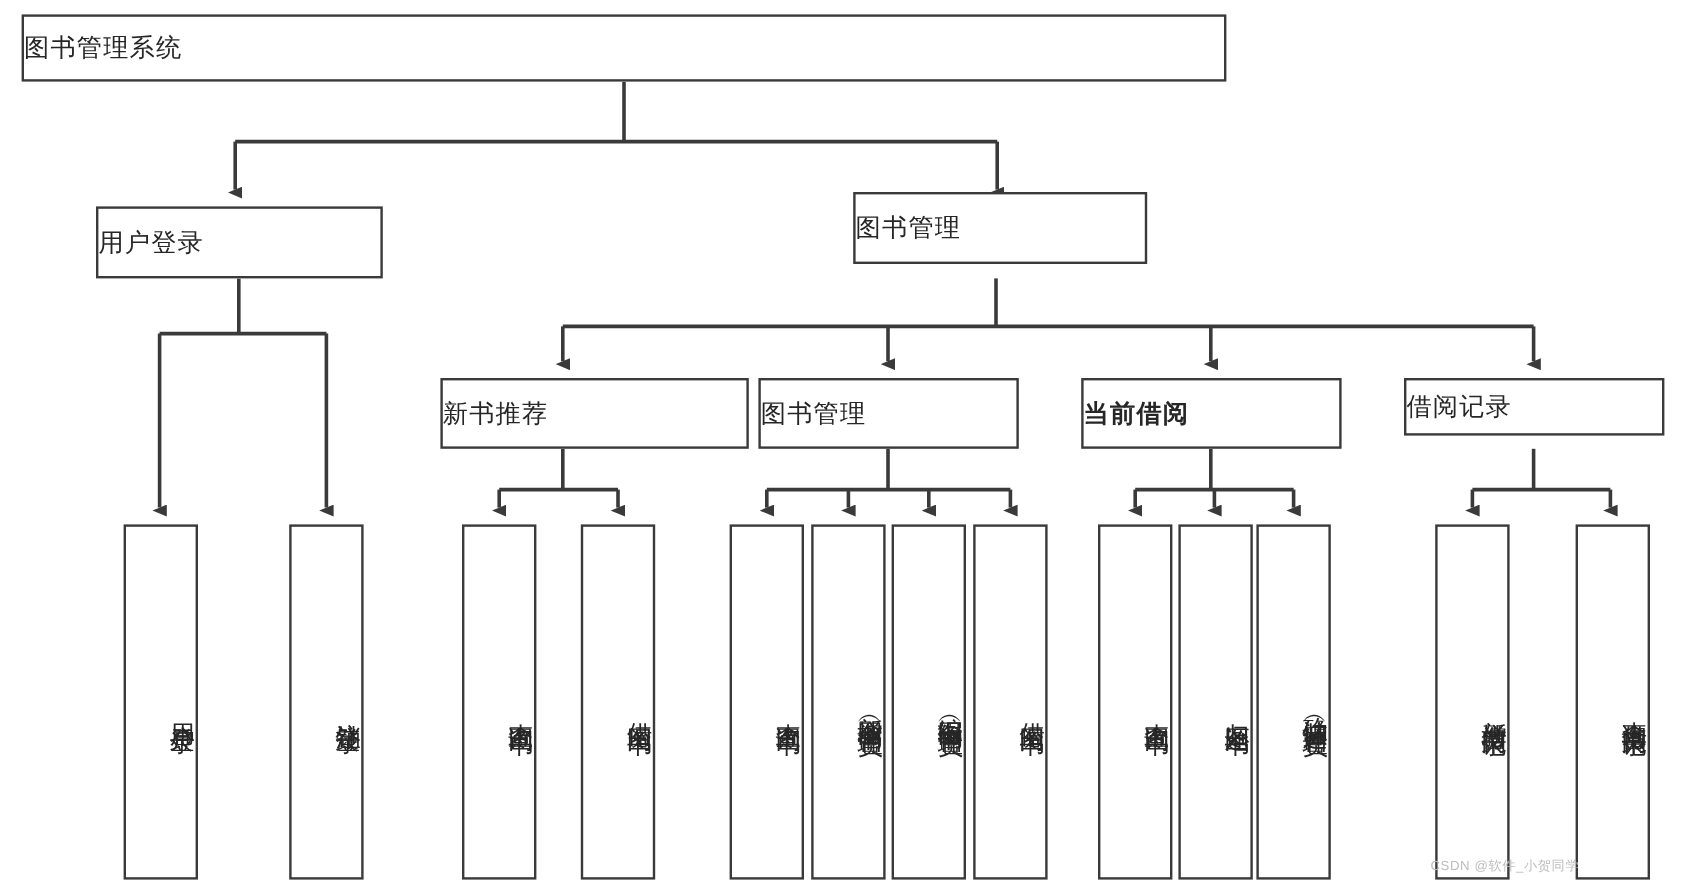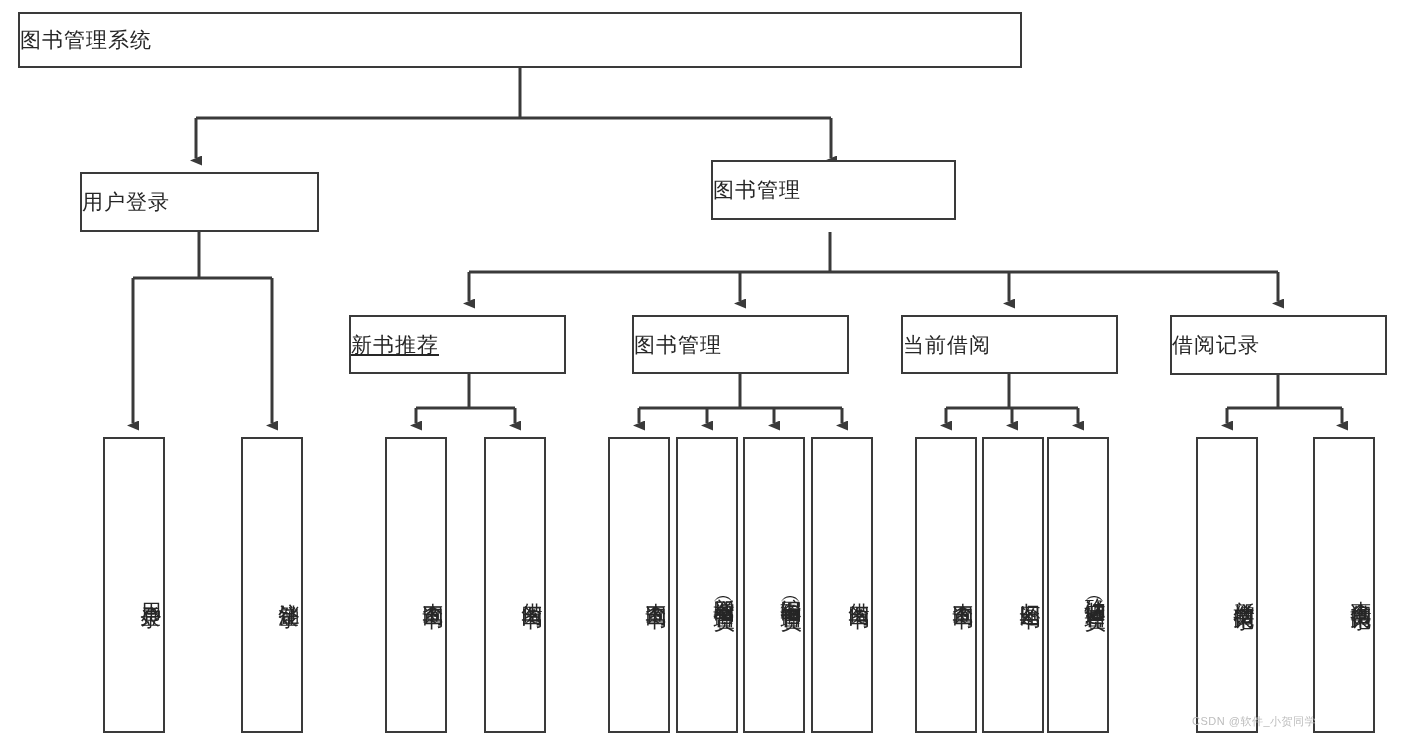--- a/index.html
+++ b/index.html
@@ -124,30 +124,30 @@
     <span class="lbl">图书管理系统</span>
   </div>
 
   <div class="node hbox" style="left: 80px; top: 172px; width: 239px; height: 60px;">
     <span class="lbl">用户登录</span>
   </div>
   <div class="node hbox" style="left: 711px; top: 160px; width: 245px; height: 60px;">
     <span class="lbl">图书管理</span>
   </div>
 
-  <div class="node hbox" style="left: 349px; top: 315px; width: 217px; height: 59px; text-decoration: underline;">
+  <div class="node hbox" style="left: 367px; top: 315px; width: 257px; height: 59px;">
     <span class="lbl">新书推荐</span>
   </div>
   <div class="node hbox" style="left: 632px; top: 315px; width: 217px; height: 59px;">
     <span class="lbl">图书管理</span>
   </div>
-  <div class="node hbox" style="left: 901px; top: 315px; width: 217px; height: 59px;">
+  <div class="node hbox" style="left: 901px; top: 315px; width: 217px; height: 59px; font-weight: bold;">
     <span class="lbl">当前借阅</span>
   </div>
-  <div class="node hbox" style="left: 1170px; top: 315px; width: 217px; height: 60px;">
+  <div class="node hbox" style="left: 1170px; top: 315px; width: 217px; height: 48px;">
     <span class="lbl">借阅记录</span>
   </div>
 
   <div class="node vbox" style="left: 103px; top: 437px; width: 62px; height: 296px;">
     <span class="lbl">用户登录</span>
   </div>
   <div class="node vbox" style="left: 241px; top: 437px; width: 62px; height: 296px;">
     <span class="lbl">注销登录</span>
   </div>
   <div class="node vbox" style="left: 385px; top: 437px; width: 62px; height: 296px;">

